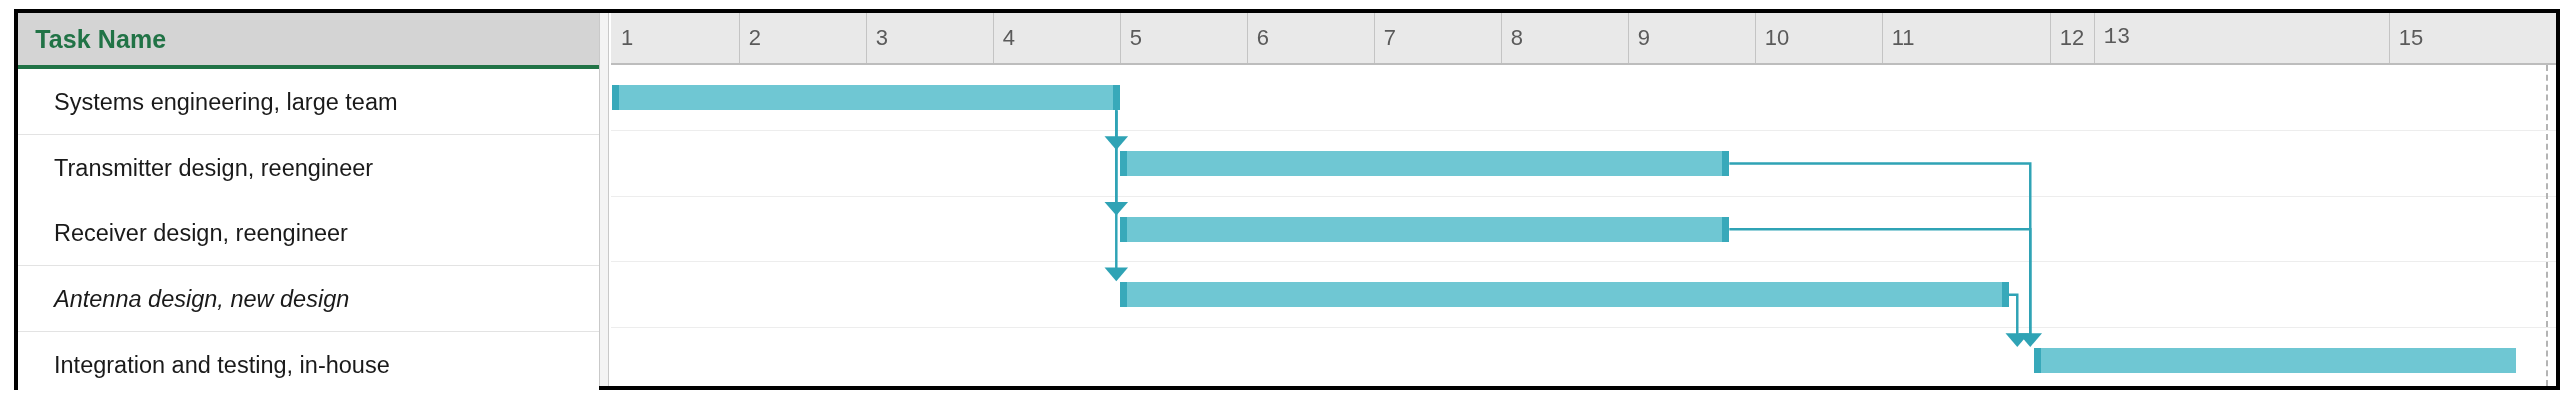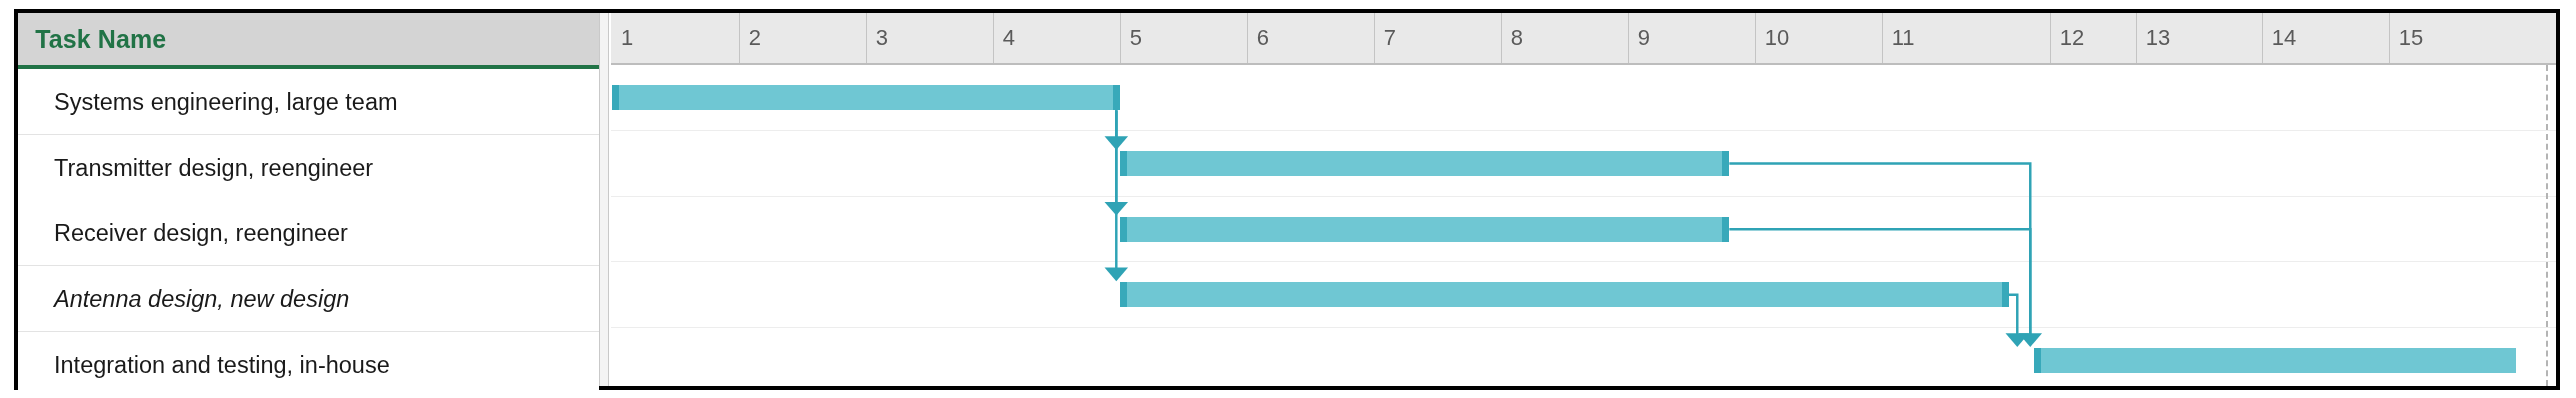--- a/index.html
+++ b/index.html
@@ -120,25 +120,22 @@
         </div>
         <div class="tick" style="left: 1144px; width: 127px;">
           <span class="tick-label">10</span>
         </div>
         <div class="tick" style="left: 1271px; width: 127px; padding-left: 24px;">
           <span class="tick-label">11</span>
         </div>
         <div class="tick" style="left: 1398px; width: 127px; margin-left: 41px;">
           <span class="tick-label">12</span>
         </div>
-        <div class="tick" style="left: 1525px; width: 127px;">
+        <div class="tick" style="left: 1483px; width: 127px; font-family: Liberation Mono, monospace;">
           <span class="tick-label">13</span>
-        </div>
-        <div class="tick" style="left: 1651px; width: 127px;">
-          <span class="tick-label">14</span>
         </div>
         <div class="tick" style="left: 1778px; width: 127px;">
           <span class="tick-label">15</span>
         </div>
       </div>
     <div class="time-body" id="time-body">
         <div class="body-row" style="top: 0px;"></div>
         <div class="body-row" style="top: 66px;"></div>
         <div class="body-row" style="top: 131px;"></div>
         <div class="body-row" style="top: 197px;"></div>

